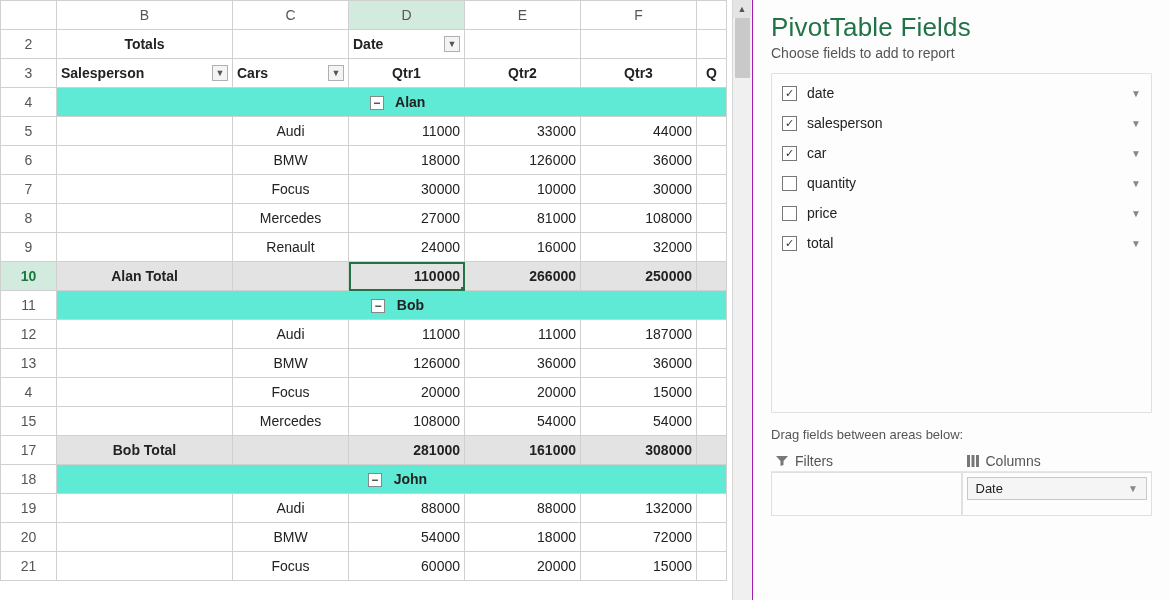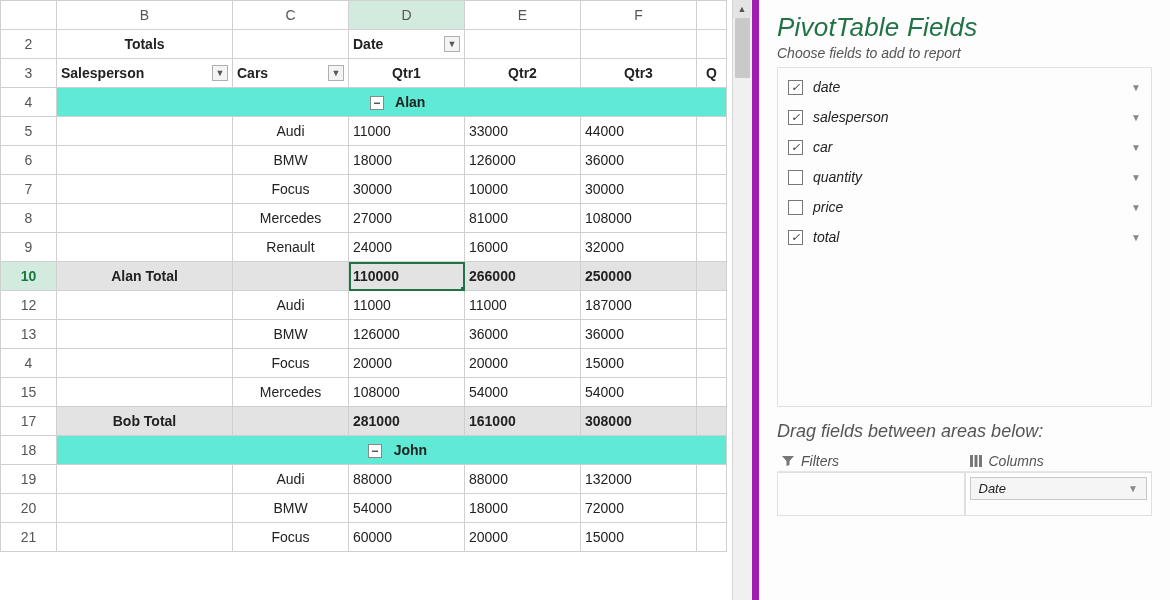--- a/index.html
+++ b/index.html
@@ -47,21 +47,21 @@
   .colhdr {
     background: #fff;
     text-align: center;
     color: #555;
     font-weight: 400;
     border-bottom: 1px solid #b8b8b8;
   }
   .colhdr.sel, .rownum.sel { background: #d3eade; }
   .rownum.sel { color: #1a7a3d; font-weight: 600; }
   .left { text-align: center; }
-  .right { }
+  .right { text-align: right; }
   .bold { font-weight: 700; }
   .subtotal { background: #e3e3e3; font-weight: 700; }
   .group { background: #5eead4; }
   .drop {
     display: inline-flex; align-items: center; justify-content: space-between;
     width: 100%;
   }
   .drop .arrow-btn {
     width: 16px; height: 16px;
     border: 1px solid #b0b0b0;
@@ -113,35 +113,34 @@
   .vscroll .thumb {
     position: absolute;
     top: 0; left: 2px; right: 2px; height: 60px;
     background: #c9c9c9;
     border-radius: 1px;
   }
   
   .pane {
     flex: 1;
     background: #fdfdfd;
-    border-left: 7px solid #a21caf;
+    border-left: 1px solid #a21caf;
     padding: 12px 18px 0 18px;
     display: flex;
     flex-direction: column;
-    font-style: italic;
   }
   .pane h1 {
     margin: 0 0 2px 0;
     font-size: 26px;
     font-weight: 400;
     color: #217346;
     letter-spacing: 0.2px;
   }
   .pane .sub {
-    color: #555; font-size: 14px; margin-bottom: 6px;
+    color: #555; font-size: 14px; margin-bottom: 12px;
   }
   .fields-box {
     border: 1px solid #e0e0e0;
     border-radius: 1px;
     padding: 4px 0;
     height: 340px;
     overflow: hidden;
   }
   .field-row {
     display: flex; align-items: center;
@@ -156,21 +155,21 @@
     align-items: center; justify-content: center;
     font-size: 11px; color: #333;
     background: #fff;
   }
   .field-row .lbl { flex: 1; }
   .field-row .dd {
     font-size: 10px; color: #888;
   }
   .areas-label {
     margin-top: 14px;
-    color: #555; font-size: 18px;
+    color: #555; font-size: 13px;
   }
   .areas {
     display: flex; 
     margin-top: 8px;
   }
   .area {
     flex: 1;
     border-top: 1px solid transparent;
   }
   .area-hdr {
@@ -317,20 +316,29 @@
       <tr>
         <th class="rownum sel">10</th>
         <td class="left subtotal">Alan Total</td>
         <td class="subtotal"></td>
         <td class="right subtotal active-cell">110000</td>
         <td class="right subtotal">266000</td>
         <td class="right subtotal">250000</td>
         <td class="subtotal"></td>
       </tr>
 
+      <tr>
+        <th class="rownum">11</th>
+        <td class="left bold group" colspan="6">
+          <span style="padding-left:12px;">
+            <span class="collapse-btn">−</span>
+            <span>Bob</span>
+          </span>
+        </td>
+      </tr>
 
       <tr>
             <th class="rownum">12</th>
             <td></td>
             <td class="left">Audi</td>
             <td class="right">11000</td>
             <td class="right">11000</td>
             <td class="right">187000</td>
             <td></td>
           </tr>

